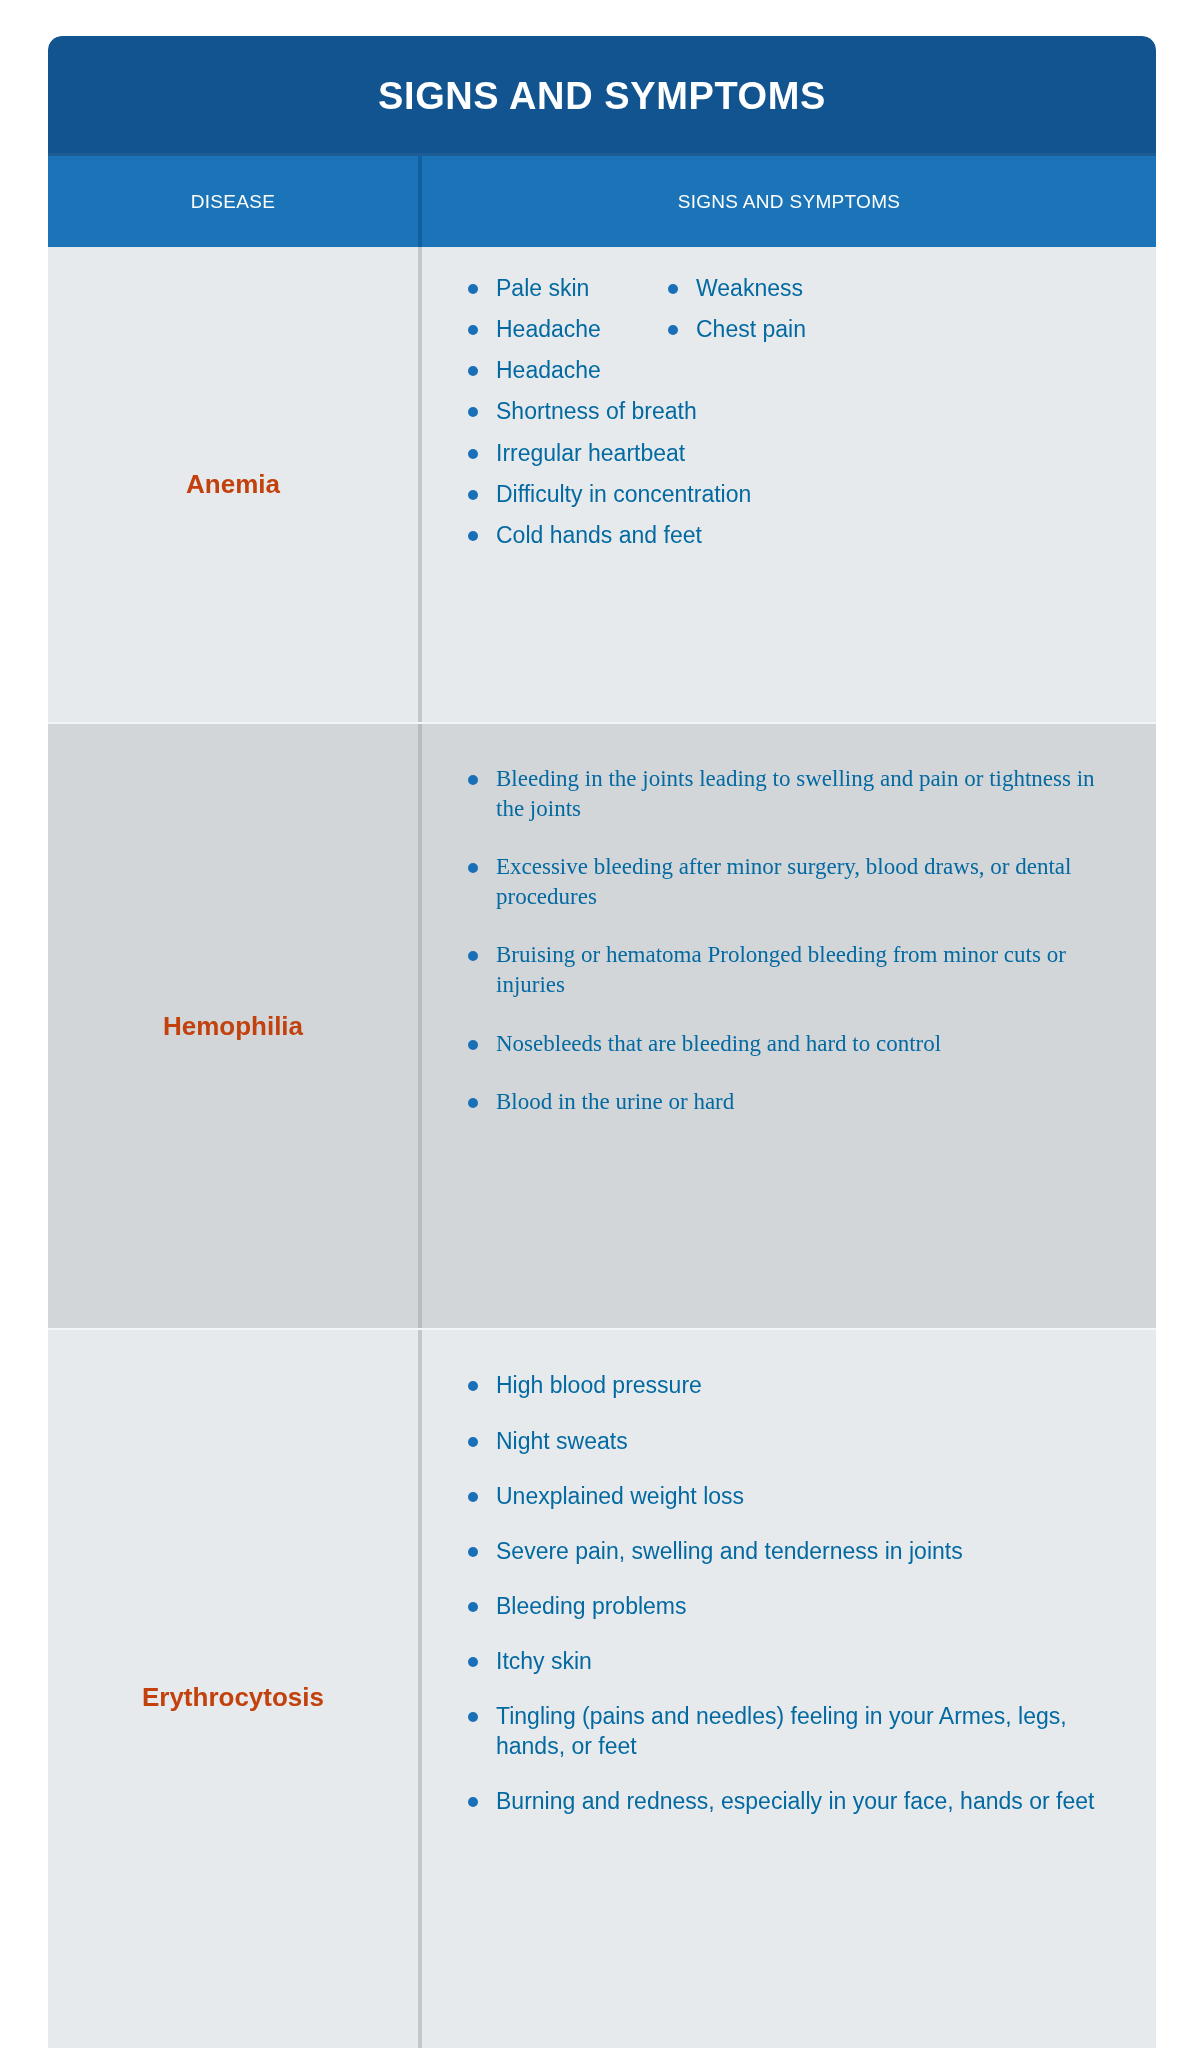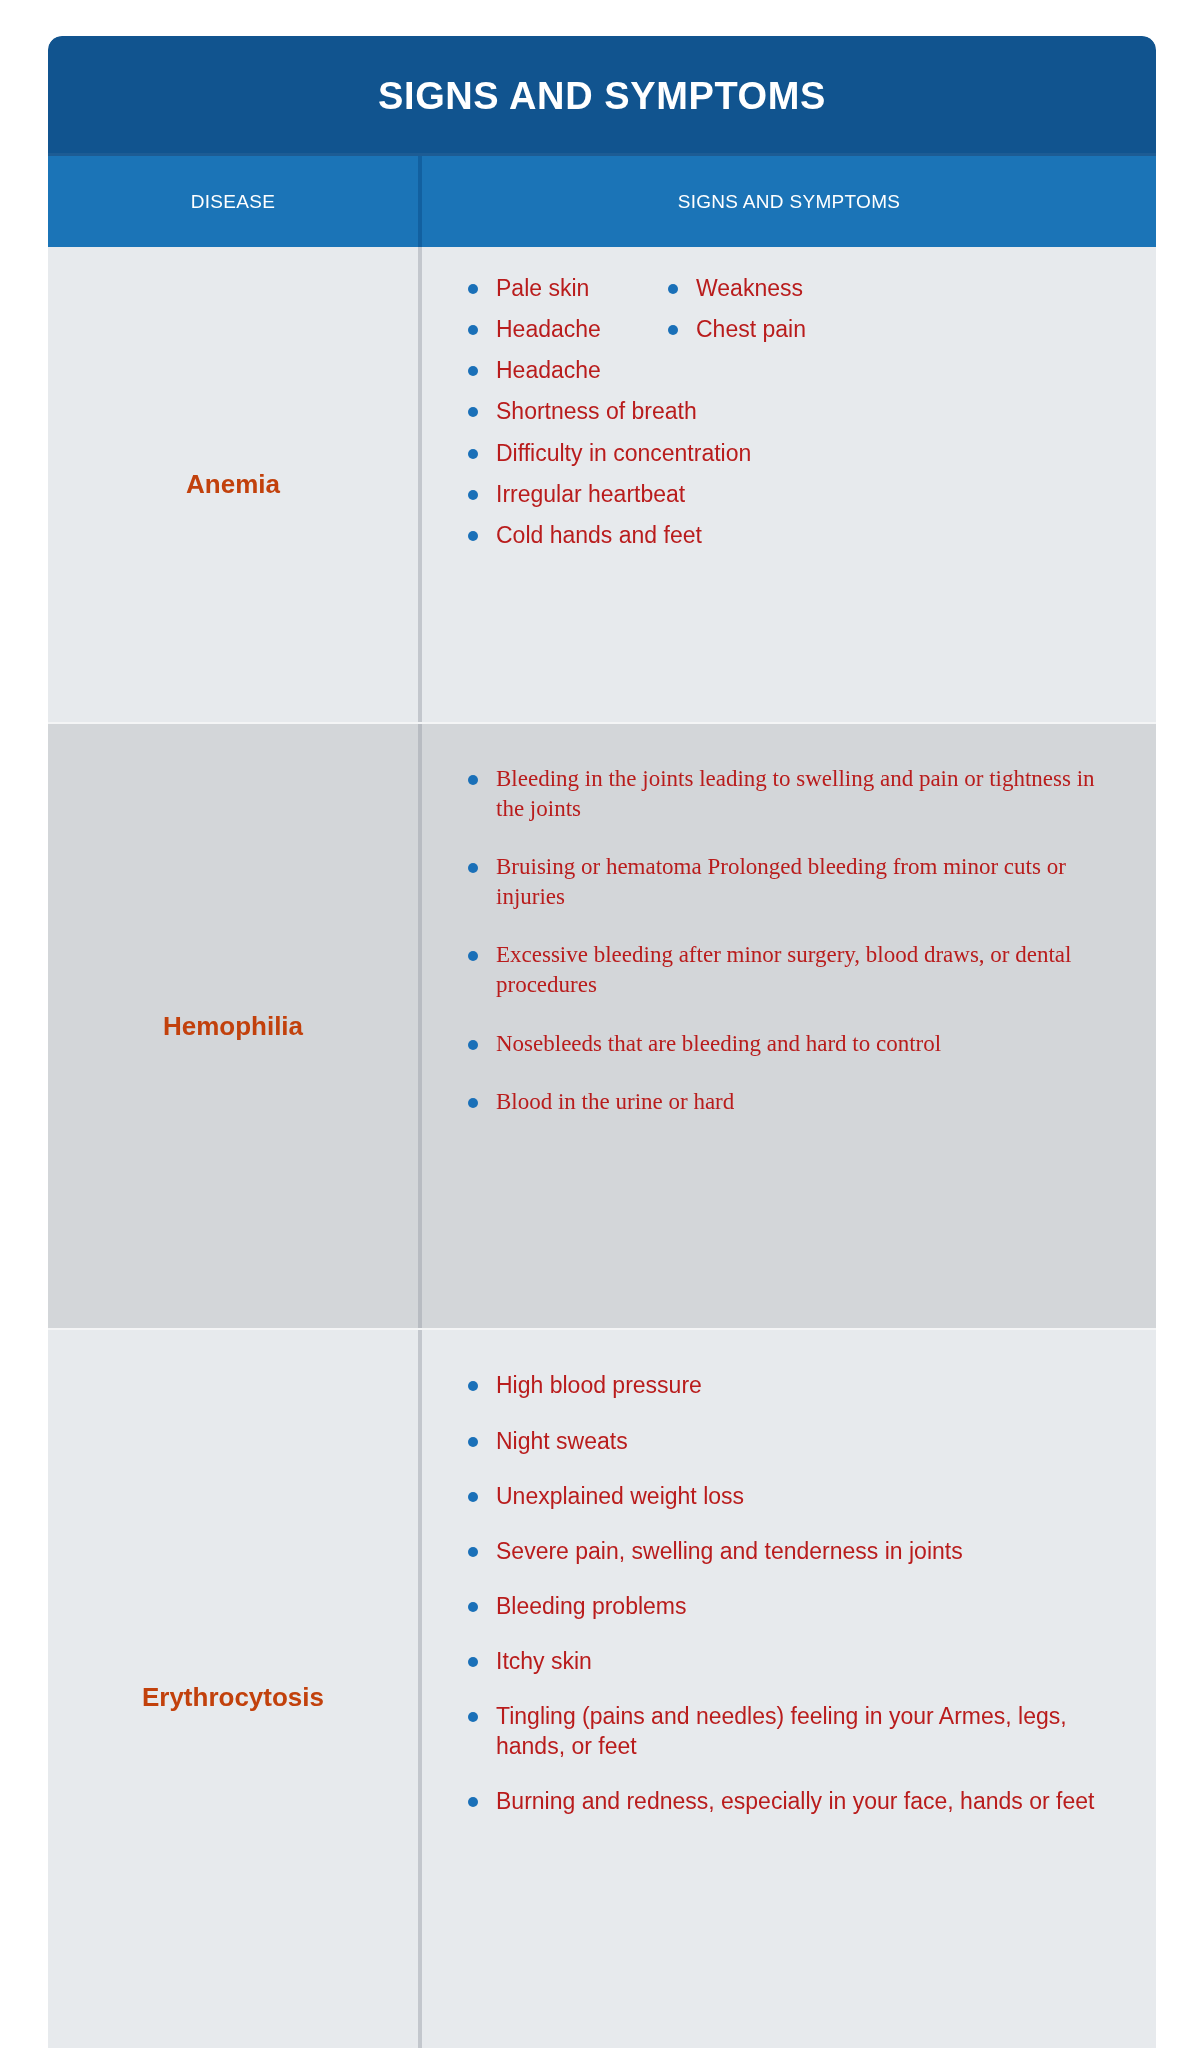--- a/index.html
+++ b/index.html
@@ -116,21 +116,21 @@
   }
 
   ul.sym {
     list-style: none;
     margin: 0;
     padding: 0;
   }
   ul.sym > li {
     position: relative;
     padding-left: 34px;
-    color: #b91c1c;
+    color: #0369a1;
     font-size: 23px;
     line-height: 1.31;
     font-family: "Liberation Sans", sans-serif;
   }
   ul.sym > li .dot {
     position: absolute;
     left: 6px;
     top: 11px;
     width: 10px;
     height: 10px;
@@ -213,25 +213,25 @@
             </div>
             <div class="cellbox"></div>
           </div>
         </li>
         <li>
           <span class="dot"></span>
           <span>Shortness of breath</span>
         </li>
         <li>
           <span class="dot"></span>
+          <span>Irregular heartbeat</span>
+        </li>
+        <li>
+          <span class="dot"></span>
           <span>Difficulty in concentration</span>
-        </li>
-        <li>
-          <span class="dot"></span>
-          <span>Irregular heartbeat</span>
         </li>
         <li>
           <span class="dot"></span>
           <span>Cold hands and feet</span>
         </li>
       </ul>
     </div>
   </div>
 
   <div class="rowline"></div>
@@ -242,25 +242,25 @@
     </div>
     <div class="vsep"></div>
     <div class="symptom-cell" style="padding-top:40px;padding-bottom:40px;">
       <ul class="sym">
         <li>
           <span class="dot"></span>
           <span>Bleeding in the joints leading to swelling and pain or tightness in the joints</span>
         </li>
         <li>
           <span class="dot"></span>
+          <span>Excessive bleeding after minor surgery, blood draws, or dental procedures</span>
+        </li>
+        <li>
+          <span class="dot"></span>
           <span>Bruising or hematoma Prolonged bleeding from minor cuts or injuries</span>
-        </li>
-        <li>
-          <span class="dot"></span>
-          <span>Excessive bleeding after minor surgery, blood draws, or dental procedures</span>
         </li>
         <li>
           <span class="dot"></span>
           <span>Nosebleeds that are bleeding and hard to control</span>
         </li>
         <li>
           <span class="dot"></span>
           <span>Blood in the urine or hard</span>
         </li>
       </ul>

